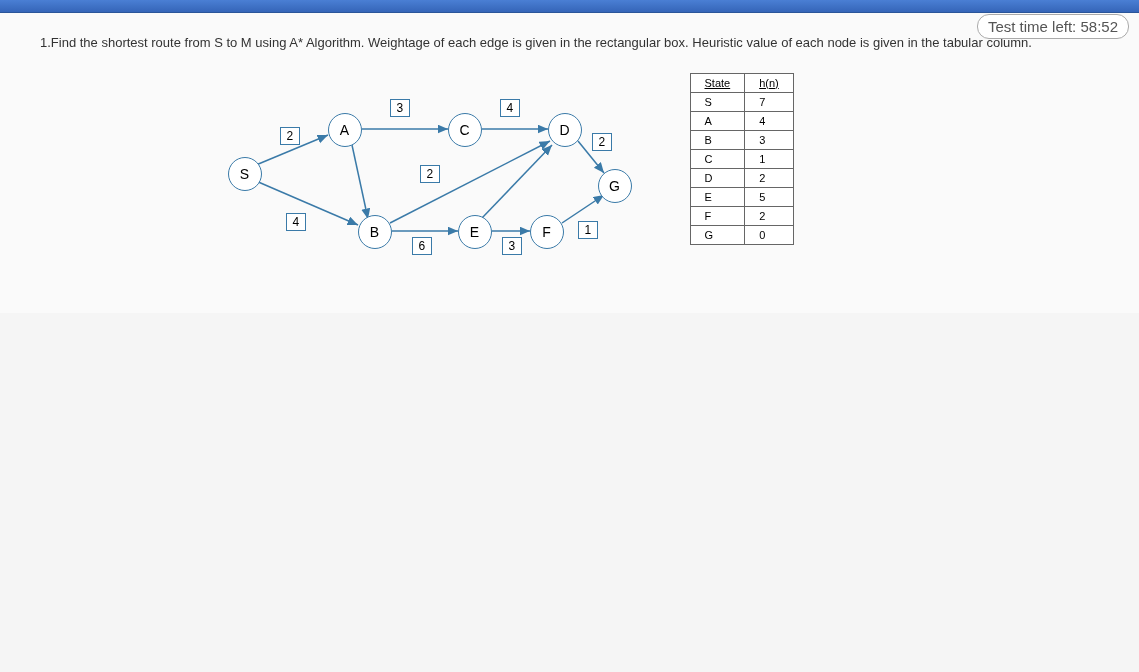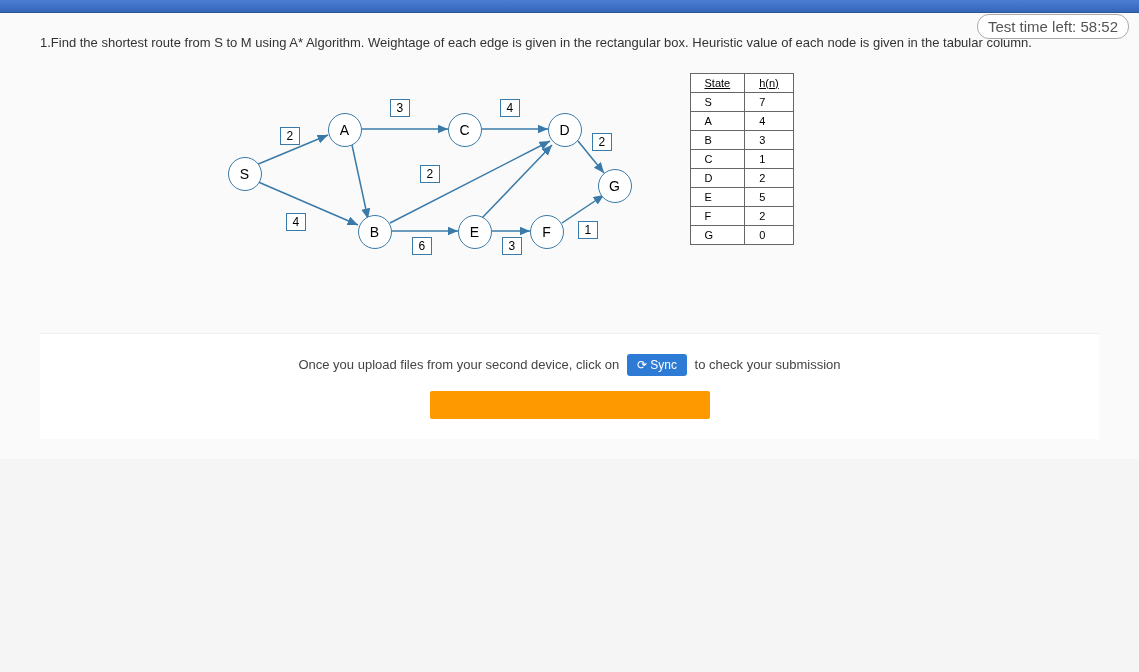--- a/index.html
+++ b/index.html
@@ -217,22 +217,13 @@
             <td>2</td>
           </tr>
         <tr>
             <td>G</td>
             <td>0</td>
           </tr>
       </tbody>
     </table>
   </div>
 
-  <div class="footer-area">
-    <span>Once you upload files from your second device, click on</span>
-    <span class="sync-btn">
-      <span>⟳</span>
-      <span>Sync</span>
-    </span>
-    <span>to check your submission</span>
-    <div class="orange-bar"></div>
-  </div>
 </div>
 
 </body></html>

